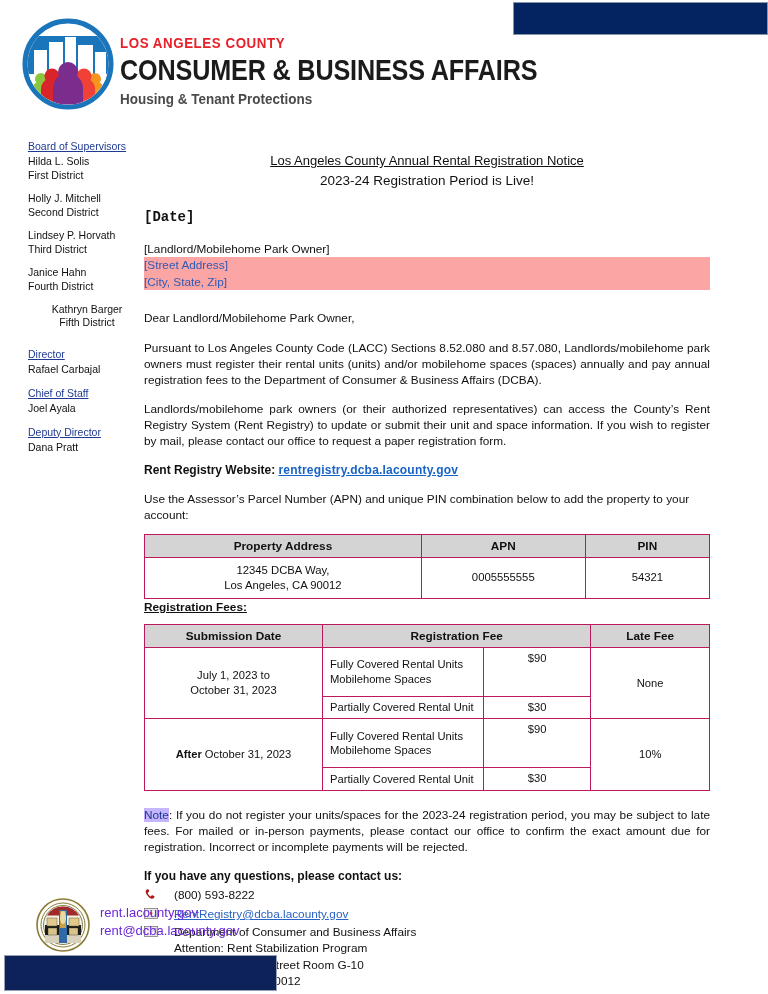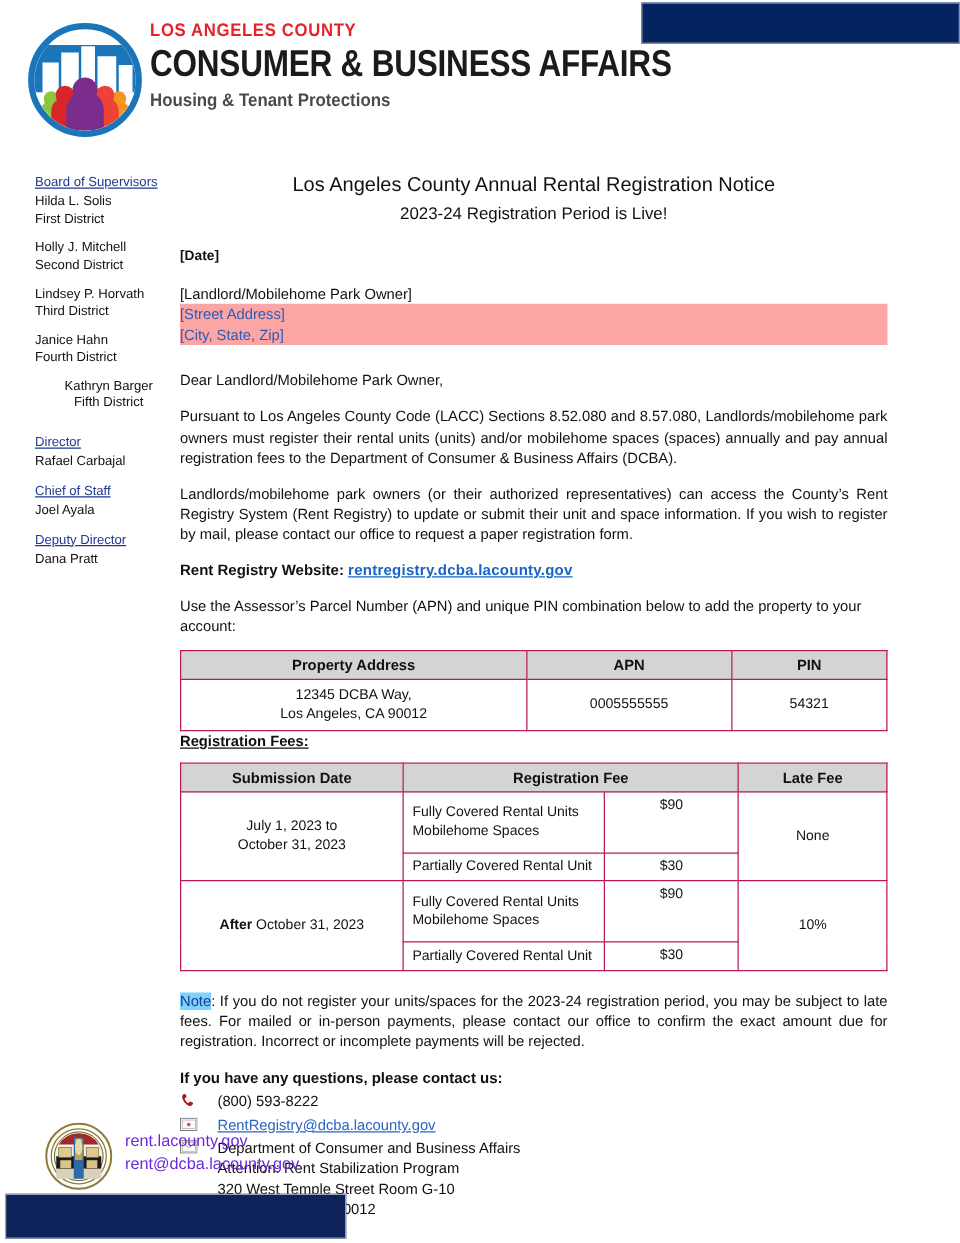--- a/index.html
+++ b/index.html
@@ -39,21 +39,21 @@
   .logo-mark {
     position: absolute;
     left: 0;
     top: 2px;
     width: 92px;
     height: 92px;
   }
   .logo-wordmark {
     position: absolute;
     left: 98px;
-    top: 2px;
+    top: 20px;
     width: 372px;
   }
   .wm-la {
     font-size: 14.5px;
     font-weight: bold;
     letter-spacing: 0.6px;
     color: #e8202a;
     font-family: "Liberation Sans Narrow", "Liberation Sans", sans-serif;
     transform: scaleX(0.92);
     transform-origin: left center;
@@ -104,33 +104,35 @@
     position: absolute;
     left: 144px;
     top: 136px;
     width: 566px;
     font-size: 11.8px;
     line-height: 1.36;
     color: #111;
   }
   .doc-title {
     text-align: center;
-    font-size: 16px;
+    font-size: 13px;
+    text-decoration: underline;
     line-height: 1.35;
-    margin: 2px 0 2px 0;
+    margin: 16px 0 2px 0;
   }
   .doc-subtitle {
     text-align: center;
     font-size: 13.5px;
     margin: 0 0 18px 0;
   }
   .date-line {
     font-weight: bold;
-    font-size: 11px;
+    font-size: 14px;
     margin-bottom: 14px;
+    font-family: Liberation Mono, monospace;
   }
   .addr-block { margin-bottom: 20px; line-height: 1.4; }
   .addr-placeholder {
     color: #2f5ab5;
     background: #fca5a5;
   }
   .addr-line1 { color: #111; }
 
   p.para {
     margin: 0 0 13px 0;
@@ -183,21 +185,21 @@
 
   .tbl-fees td { font-size: 11.2px; }
   .tbl-fees .fee-desc { text-align: left; padding-left: 7px !important; line-height: 1.32; }
 
   .note-para {
     margin: 16px 0 13px 0;
     text-align: justify;
   }
   .note-word {
     color: #1f3a93;
-    background: #7dd3fc;
+    background: #c4b5fd;
   }
 
   .contact-head {
     font-weight: bold;
     font-size: 12px;
     margin: 0 0 3px 0;
   }
   .contact-row {
     display: flex;
     align-items: flex-start;

